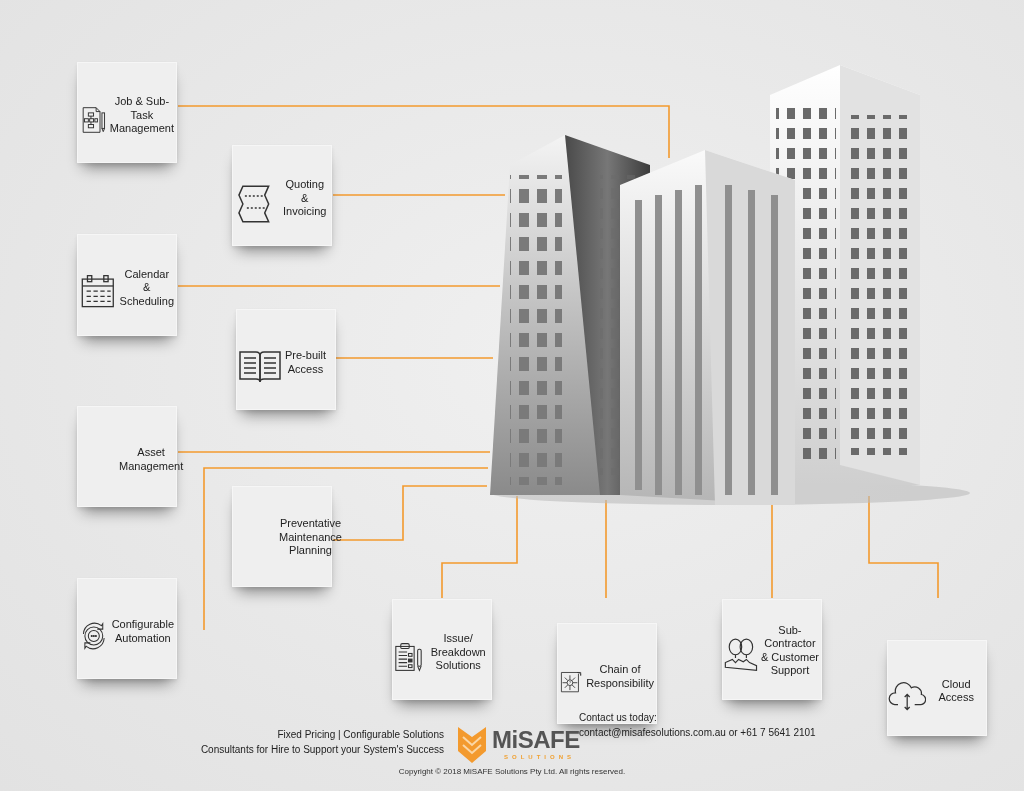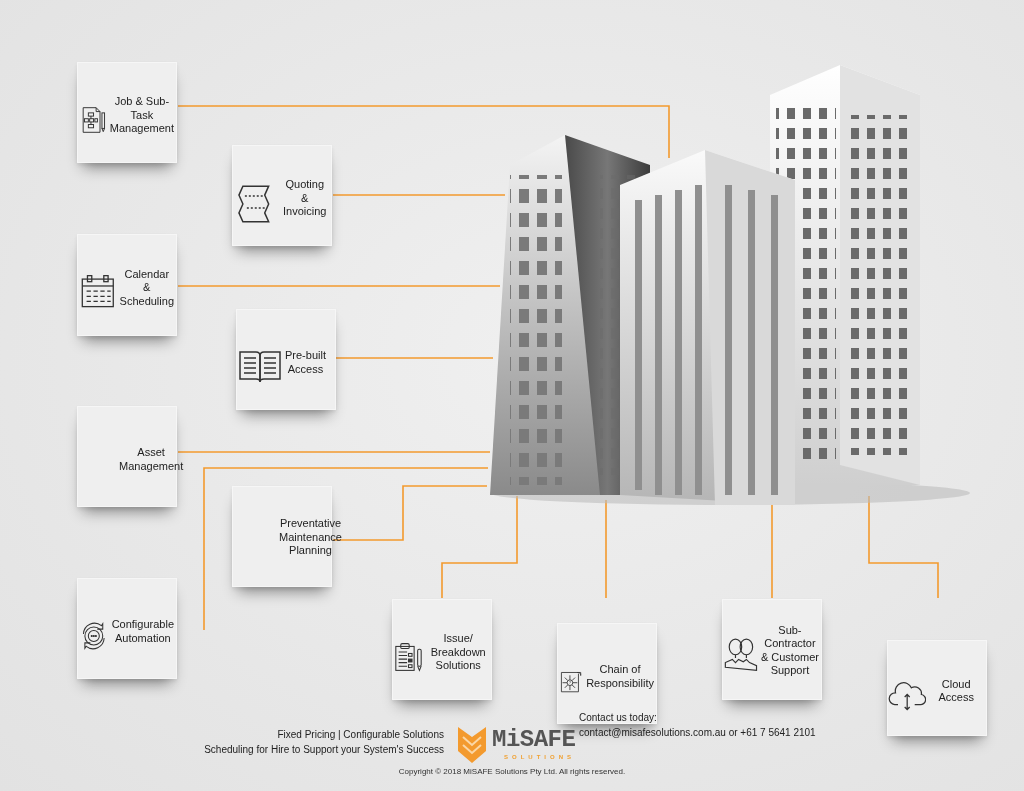--- a/index.html
+++ b/index.html
@@ -10,21 +10,21 @@
   svg.lines { position:absolute; left:0; top:0; width:1024px; height:791px; }
   .card { position:absolute; width:100px; background:#efefef; border:1px solid #f6f6f6;
           box-shadow: 0 10px 14px -6px rgba(0,0,0,0.45), 0 2px 4px rgba(0,0,0,0.08);
           display:flex; flex-direction:row; align-items:center; text-align:center; box-sizing:border-box; }
   .card .ico { margin-top:14px; width:46px; height:46px; }
   .card .lbl { font-size:11px; line-height:13.5px; color:#222; margin-top:6px; padding:0 2px; }
   .building { position:absolute; left:480px; top:65px; width:490px; height:440px; }
   .footer-left { position:absolute; right:580px; top:727px; text-align:right; font-size:10px; line-height:15px; color:#222; }
   .footer-right { position:absolute; left:579px; top:710px; font-size:10px; line-height:15px; color:#222; }
   .logo { position:absolute; left:456px; top:725px; width:115px; height:40px; }
-  .logo .word { position:absolute; left:36px; top:1px; font-size:24px; font-weight:bold; color:#555; letter-spacing:-0.5px; font-family:Liberation Mono, monospace;}
+  .logo .word { position:absolute; left:36px; top:1px; font-size:24px; font-weight:bold; color:#555; letter-spacing:-0.5px; font-family:Liberation Sans, sans-serif;}
   .logo .sub { position:absolute; left:48px; top:29px; font-size:6px; color:#f0a030; letter-spacing:4px; font-weight:bold;}
   .copyright { position:absolute; left:0; width:1024px; top:767px; text-align:center; font-size:8px; color:#333; }
 </style>
 </head>
 <body>
 
 <div class="canvas"></div>
 
 <svg class="lines" viewBox="0 0 1024 791">
   <g fill="none" stroke="#f39a2e" stroke-width="1.6">
@@ -239,21 +239,21 @@
     <path d="M12 32H8a7 7 0 0 1 1-14 10 10 0 0 1 19-6 8 8 0 0 1 12 8 6 6 0 0 1-2 12h-6"></path>
     <path d="M23 20v18M20 23l3-3 3 3M20 35l3 3 3-3"></path>
   </svg>
   <div class="lbl" style="margin-top:6px;">
     <div>Cloud Access</div>
   </div>
 </div>
 
 <div class="footer-left">
   <div>Fixed Pricing  |  Configurable Solutions</div>
-  <div>Scheduling for Hire to Support your System's Success</div>
+  <div>Consultants for Hire to Support your System's Success</div>
 </div>
 
 <div class="logo">
   <svg width="32" height="40" viewBox="0 0 32 40" style="position:absolute;left:0;top:0;">
     <polygon points="2,2 16,12 30,2 30,26 16,38 2,26" fill="#f39a2e"></polygon>
     <polyline points="7,12 16,20 25,12" fill="none" stroke="#fbd7a6" stroke-width="2"></polyline>
     <polyline points="7,20 16,28 25,20" fill="none" stroke="#fbd7a6" stroke-width="2"></polyline>
   </svg>
   <span class="word">MiSAFE</span>
   <span class="sub">SOLUTIONS</span>

